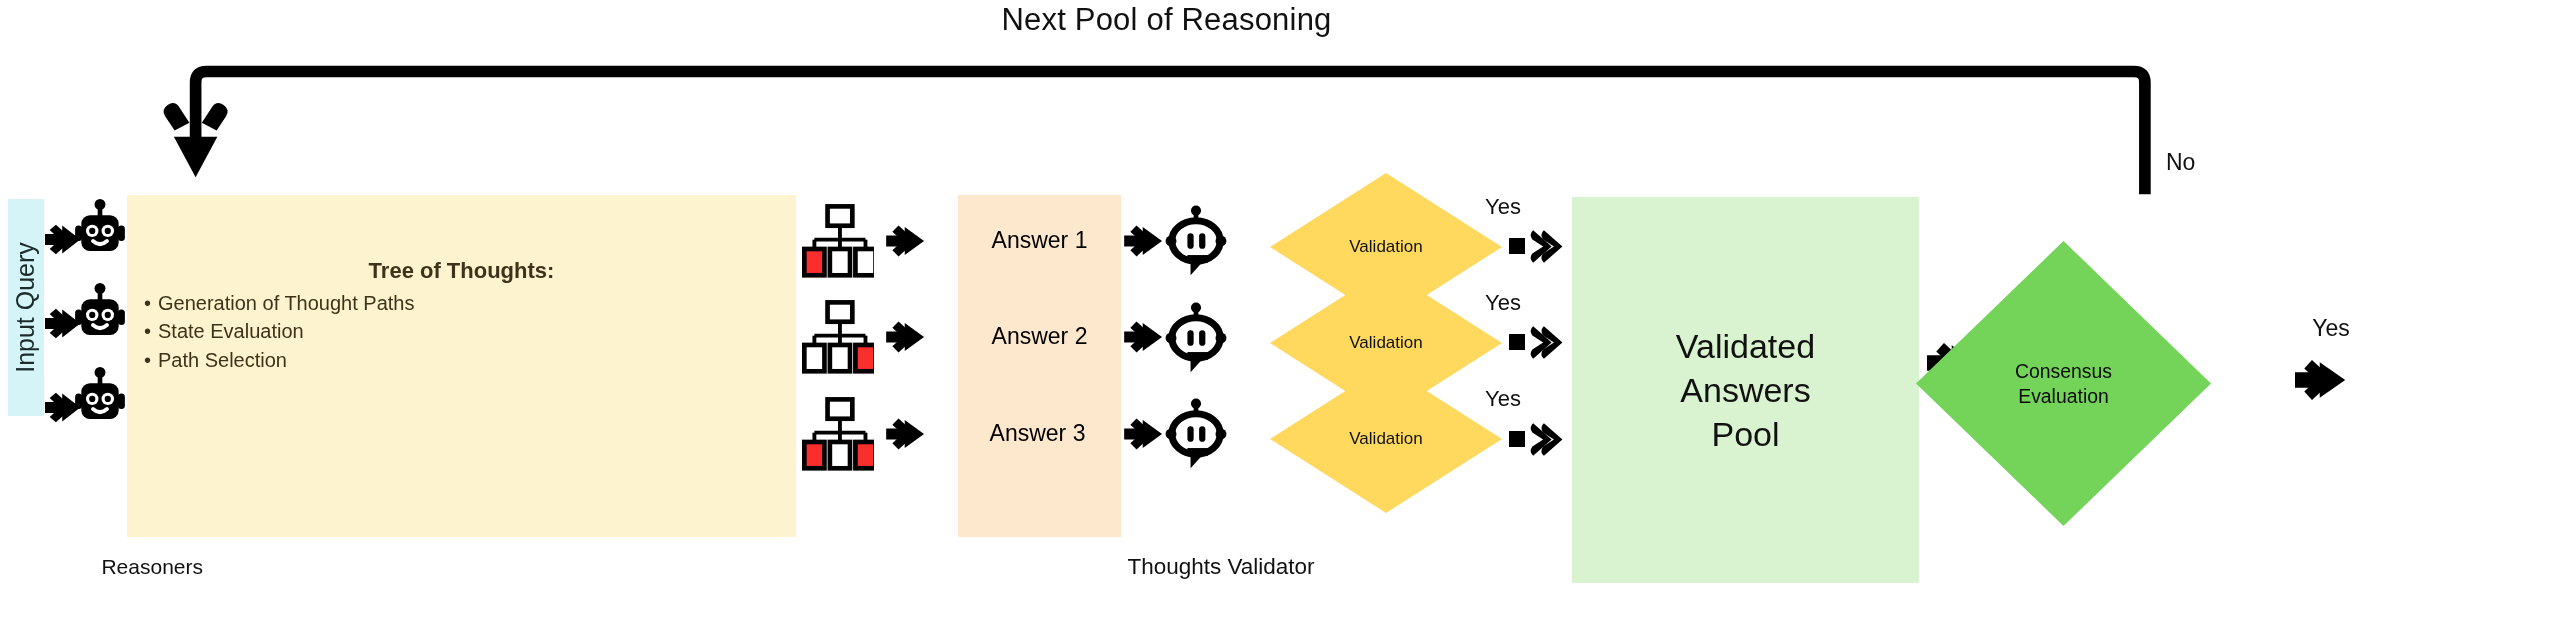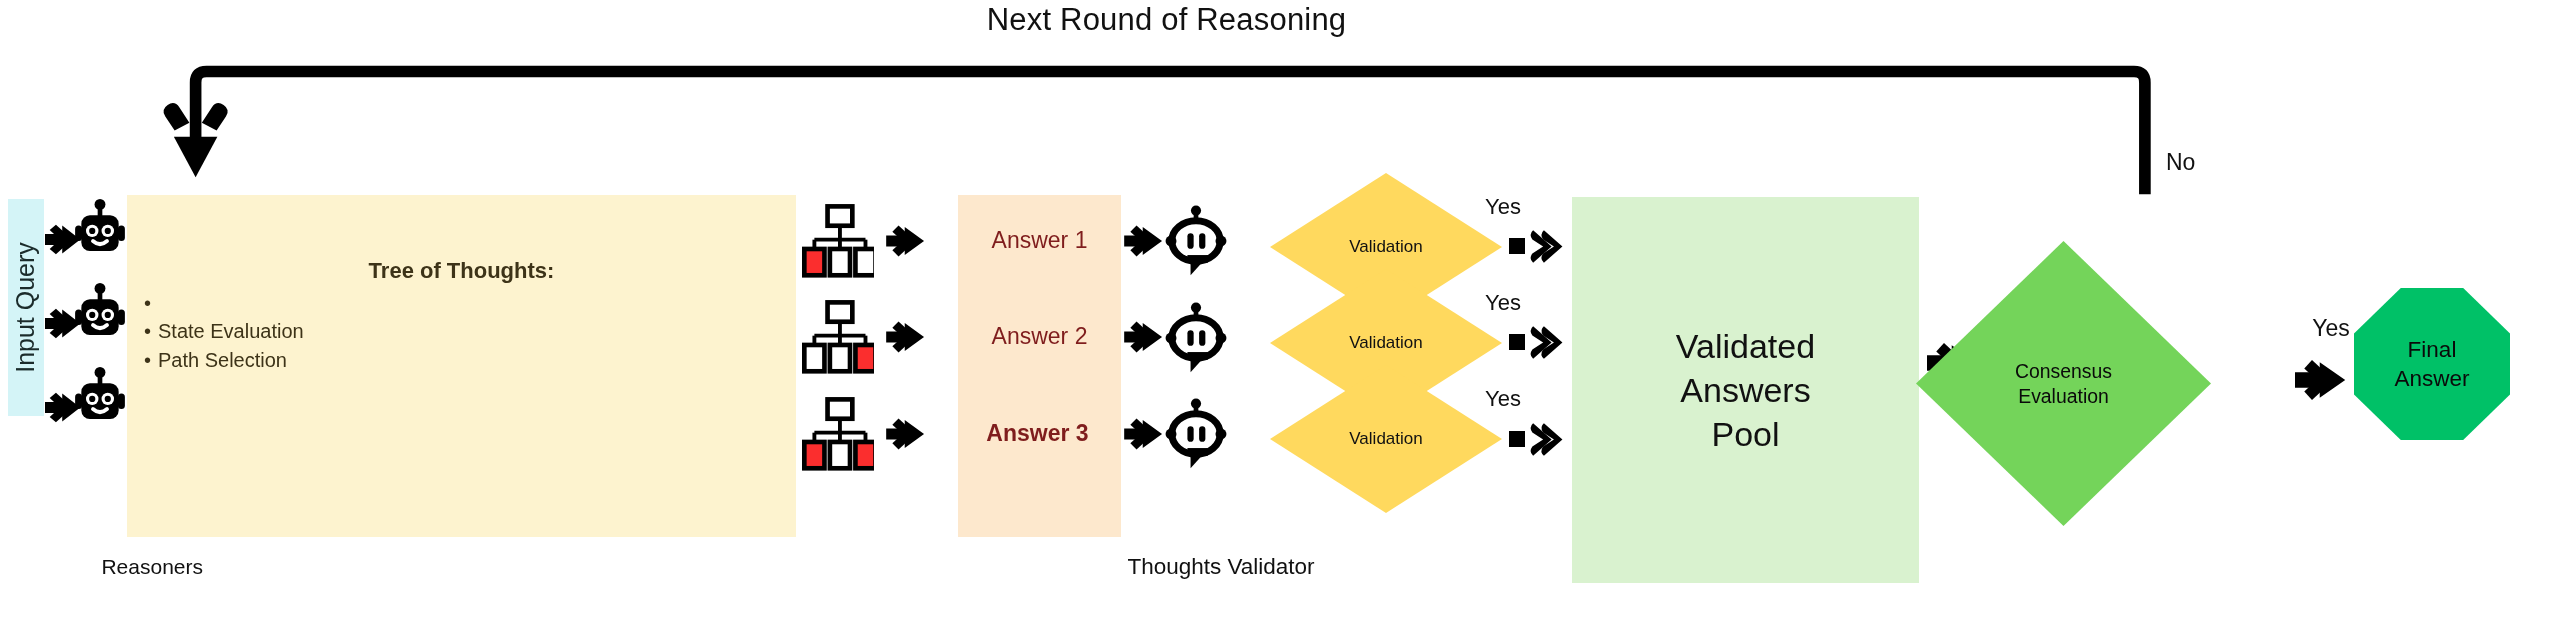--- a/index.html
+++ b/index.html
@@ -70,21 +70,21 @@
   .tot-bullet{
     width:14px;flex:0 0 14px;
     font-size:20px;line-height:1.42;
   }
 
   
   .tree-svg{display:block;}
   .answer-label{
     text-align:center;
     font-size:23px;
-    color:#7f1d1d;
+    color:#000000;
     white-space:nowrap;
   }
 
   
   .vrobot{display:block;}
   #validator-label{
     left:1019px; top:554px; width:404px;
     text-align:center; font-size:22.5px; color:#111;
   }
 
@@ -128,21 +128,21 @@
   }
   #final-answer span{
     font-size:22.5px;line-height:1.3;color:#0a0a0a;
   }
 </style>
 </head>
 <body>
 
 <div id="canvas">
 
-  <div class="abs" id="loop-title">Next Round of Reasoning</div>
+  <div class="abs" id="loop-title">Next Pool of Reasoning</div>
 
   <svg class="abs" id="loop-svg" viewBox="0 0 3313 799">
     <path d="M 2759 250 L 2759 106 Q 2759 92 2745 92 L 265 92 Q 251 92 251 106 L 251 186" fill="none" stroke="#000" stroke-width="15" stroke-linecap="butt"></path>
     <polygon points="251,228 223,176 279,176" fill="#000"></polygon>
 
     <path d="M 224,168 L 212,150 Q 206,141 215,135 Q 224,129 230,138 L 243,158 Z" fill="#000"></path>
     <path d="M 278,168 L 290,150 Q 296,141 287,135 Q 278,129 272,138 L 259,158 Z" fill="#000"></path>
   </svg>
 
   <div class="abs" id="input-query">
@@ -203,20 +203,21 @@
     <path d="M27,54 Q36,62 45,54" stroke="#fff" stroke-width="5" fill="none" stroke-linecap="round"></path>
   </svg>
 
   <div class="abs" id="reasoners-label">Reasoners</div>
 
   <div class="abs" style="left:127px;top:195px;width:669px;height:342px;background:#fdf3cf;"></div>
   <div class="abs" style="left:127px;top:195px;width:669px;height:242px;display:flex;flex-direction:column;justify-content:center;">
     <div id="tot-title">Tree of Thoughts:</div>
     <div class="tot-li">
       <span class="tot-bullet">•</span>
+      <span>Generation of Thought Paths</span>
     </div>
     <div class="tot-li">
       <span class="tot-bullet">•</span>
       <span>State Evaluation</span>
     </div>
     <div class="tot-li">
       <span class="tot-bullet">•</span>
       <span>Path Selection</span>
     </div>
   </div>
@@ -268,21 +269,21 @@
   </svg>
   <svg class="abs fat-arrow" style="left:886px;top:417px;" width="39" height="34" viewBox="0 0 50 44">
     <path d="M0,15 L24,15 L24,4 L49,22 L24,40 L24,29 L0,29 Z" fill="#000"></path>
     <path d="M16,2 L29,14 L21,22 L8,10 Z" fill="#000"></path>
     <path d="M16,42 L29,30 L21,22 L8,34 Z" fill="#000"></path>
   </svg>
 
   <div class="abs" style="left:958px;top:195px;width:163px;height:342px;background:#fde8cd;"></div>
   <div class="abs answer-label" style="left:958px;top:227px;width:163px;">Answer 1</div>
   <div class="abs answer-label" style="left:958px;top:323px;width:163px;">Answer 2</div>
-  <div class="abs answer-label" style="left:958px;top:420px;width:159px;font-weight:bold;">Answer 3</div>
+  <div class="abs answer-label" style="left:958px;top:420px;width:159px;">Answer 3</div>
 
   <svg class="abs fat-arrow" style="left:1124px;top:224px;" width="39" height="34" viewBox="0 0 50 44">
     <path d="M0,15 L24,15 L24,4 L49,22 L24,40 L24,29 L0,29 Z" fill="#000"></path>
     <path d="M16,2 L29,14 L21,22 L8,10 Z" fill="#000"></path>
     <path d="M16,42 L29,30 L21,22 L8,34 Z" fill="#000"></path>
   </svg>
   <svg class="abs fat-arrow" style="left:1124px;top:320px;" width="39" height="34" viewBox="0 0 50 44">
     <path d="M0,15 L24,15 L24,4 L49,22 L24,40 L24,29 L0,29 Z" fill="#000"></path>
     <path d="M16,2 L29,14 L21,22 L8,10 Z" fill="#000"></path>
     <path d="M16,42 L29,30 L21,22 L8,34 Z" fill="#000"></path>
@@ -380,19 +381,15 @@
 
   <div class="abs" id="no-label" style="left:2166px;top:149px;">No</div>
 
   <div class="abs" id="yes-final-label" style="left:2292px;top:315px;width:78px;">Yes</div>
   <svg class="abs fat-arrow" style="left:2295px;top:358px;" width="51" height="44" viewBox="0 0 66 56">
     <path d="M0,18 L32,18 L32,5 L65,28 L32,51 L32,38 L0,38 Z" fill="#000"></path>
     <path d="M22,2 L38,17 L28,28 L12,13 Z" fill="#000"></path>
     <path d="M22,54 L38,39 L28,28 L12,43 Z" fill="#000"></path>
   </svg>
 
-  <div class="abs" id="final-answer" style="left:2354px;top:288px;width:156px;height:152px;">
-    <span style="white-space:pre-line;">Final
-Answer</span>
-  </div>
 
 </div>
 
 
 </body></html>

